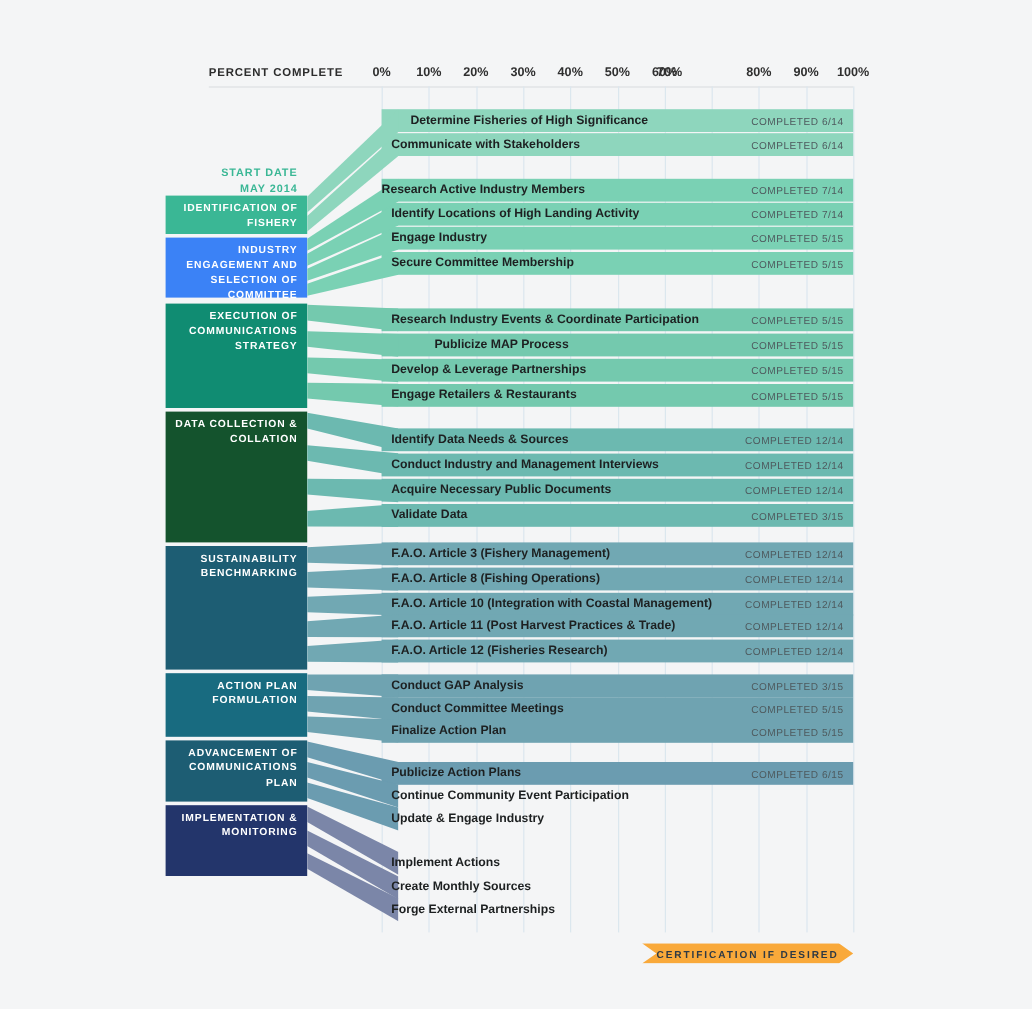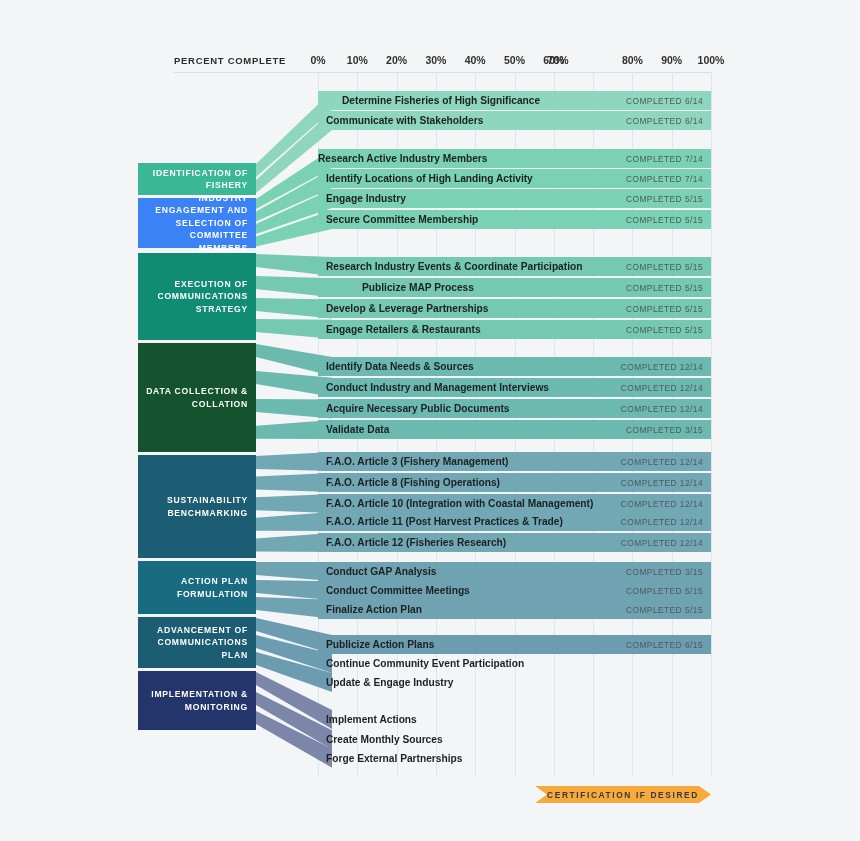--- a/index.html
+++ b/index.html
@@ -28,21 +28,21 @@
   }
   .vline{
     position:absolute;top:72px;width:1px;height:705px;
     background:#dbe7ee;
   }
 
   
   .phase{
     position:absolute;left:138px;width:118px;
     box-sizing:border-box;
-    display:flex;align-items:center;justify-content:flex-end;
+    display:flex;align-items:flex-start;justify-content:flex-end;
     padding:4px 8px 4px 6px;
     color:#ffffff;font-size:8.6px;font-weight:bold;
     letter-spacing:.75px;line-height:1.45;
     text-align:right;text-transform:uppercase;
   }
   .startdate{
     position:absolute;left:138px;width:118px;top:138px;
     text-align:right;padding-right:8px;box-sizing:border-box;
     color:#3ab795;font-size:9px;font-weight:bold;letter-spacing:.8px;
     line-height:1.45;text-transform:uppercase;
@@ -113,20 +113,24 @@
       <div class="vline" style="left: 436px;"></div>
       <div class="vline" style="left: 475px;"></div>
       <div class="vline" style="left: 515px;"></div>
       <div class="vline" style="left: 554px;"></div>
       <div class="vline" style="left: 593px;"></div>
       <div class="vline" style="left: 632px;"></div>
       <div class="vline" style="left: 672px;"></div>
       <div class="vline" style="left: 711px;"></div>
     </div>
 
+  <div class="startdate">
+    <div>START DATE</div>
+    <div>MAY 2014</div>
+  </div>
 
   <div id="ribbons">
       <svg class="ribbon" width="76" height="90" style="left: 256px; top: 89px;">
         <path d="M0,75 L76,2 L76,21 L0,88 Z" fill="#8ed6bd"></path>
       </svg>
       <svg class="ribbon" width="76" height="86" style="left: 256px; top: 109px;">
         <path d="M0,71 L76,2 L76,21 L0,84 Z" fill="#8ed6bd"></path>
       </svg>
       <svg class="ribbon" width="76" height="64" style="left: 256px; top: 147px;">
         <path d="M0,52 L76,2 L76,21 L0,62 Z" fill="#7ad1b4"></path>

